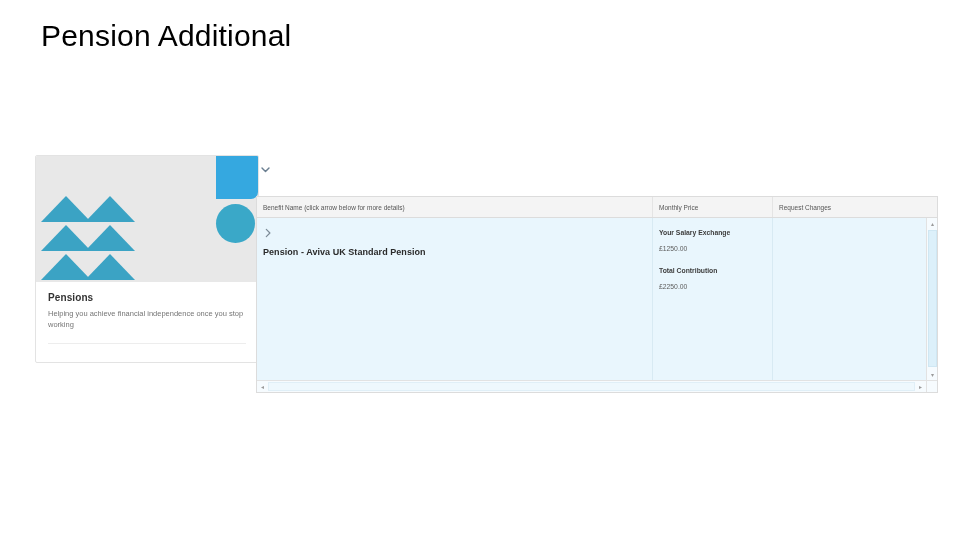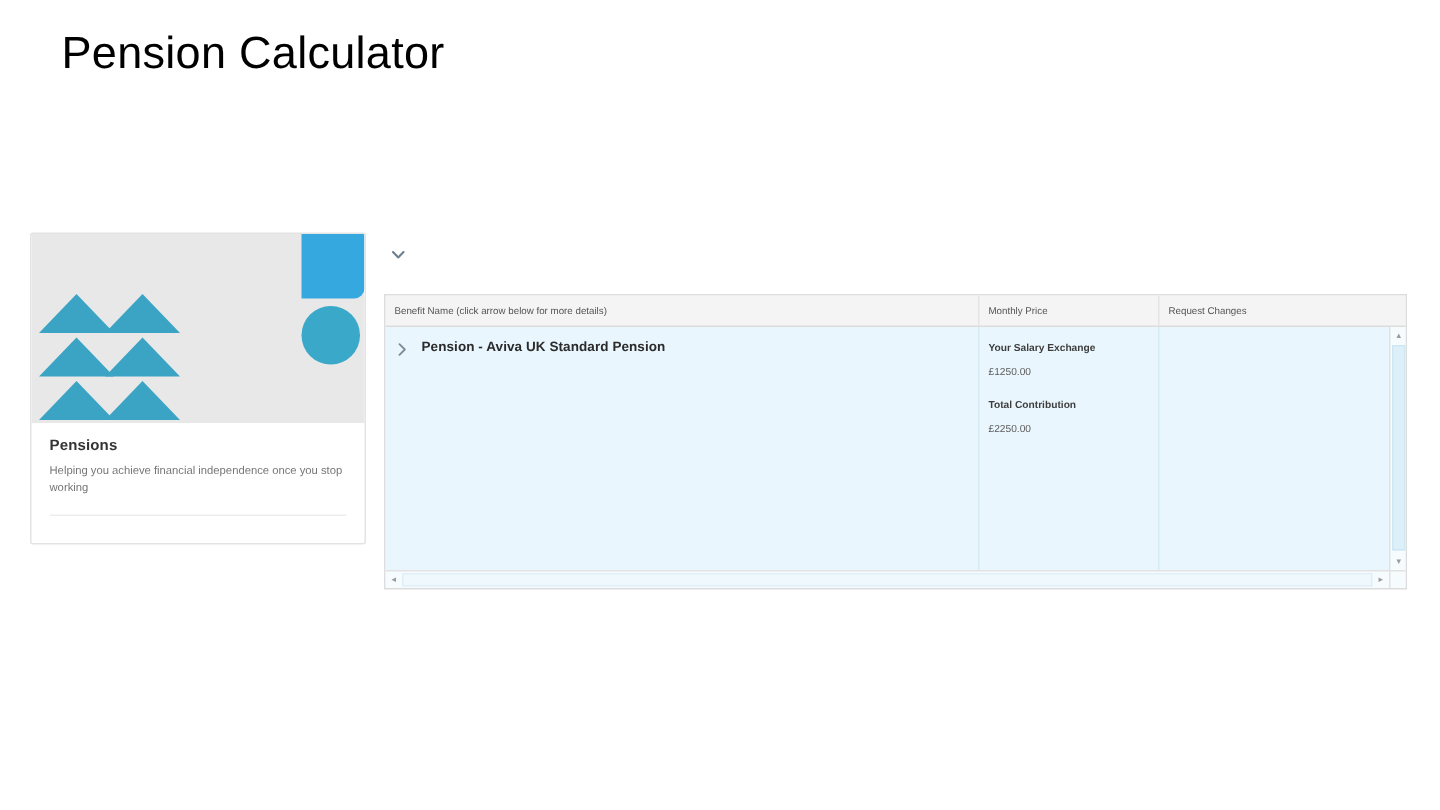--- a/index.html
+++ b/index.html
@@ -24,21 +24,21 @@
     line-height: 36px;
     color: #000000;
     font-weight: 400;
     letter-spacing: 0.2px;
     white-space: nowrap;
   }
 
   
   .benefit-card {
     position: absolute;
-    left: 20px;
+    left: 35px;
     top: 155px;
     width: 224px;
     height: 208px;
     background: #ffffff;
     border: 1px solid #e3e3e3;
     border-radius: 2px;
     box-sizing: border-box;
     overflow: hidden;
   }
   .card-hero {
@@ -182,20 +182,21 @@
     height: 100%;
   }
   .td.c-name  { width: 396px; border-right: 1px solid #d8eaf3; padding: 8px 0 0 6px; }
   .td.c-price { width: 120px; border-right: 1px solid #d8eaf3; padding: 10px 0 0 6px; }
   .td.c-req   { width: 164px; padding: 8px 0 0 8px; }
 
   .row-toggle {
     display: flex;
     align-items: flex-start;
     gap: 8px;
+    flex-direction: column;
   }
   .chevron-right-icon {
     width: 10px;
     height: 12px;
     flex: 0 0 auto;
     margin-top: 1px;
   }
   .chevron-right-icon svg { display: block; }
   .benefit-name {
     font-size: 9px;
@@ -316,21 +317,21 @@
     height: 12px;
     background: #f6fbfe;
     border-left: 1px solid #e2e2e2;
     border-top: 1px solid #e2e2e2;
     box-sizing: border-box;
   }
 </style>
 </head>
 <body>
 
-<div class="slide-title">Pension Calculator</div>
+<div class="slide-title">Pension Additional</div>
 
 <div class="benefit-card">
   <div class="card-hero">
     <div class="hero-square"></div>
     <div class="hero-circle"></div>
     <div class="tri-grid">
       <span class="tri r0 c0"></span>
       <span class="tri r0 c1"></span>
       <span class="tri r1 c0"></span>
       <span class="tri r1 c1"></span>

